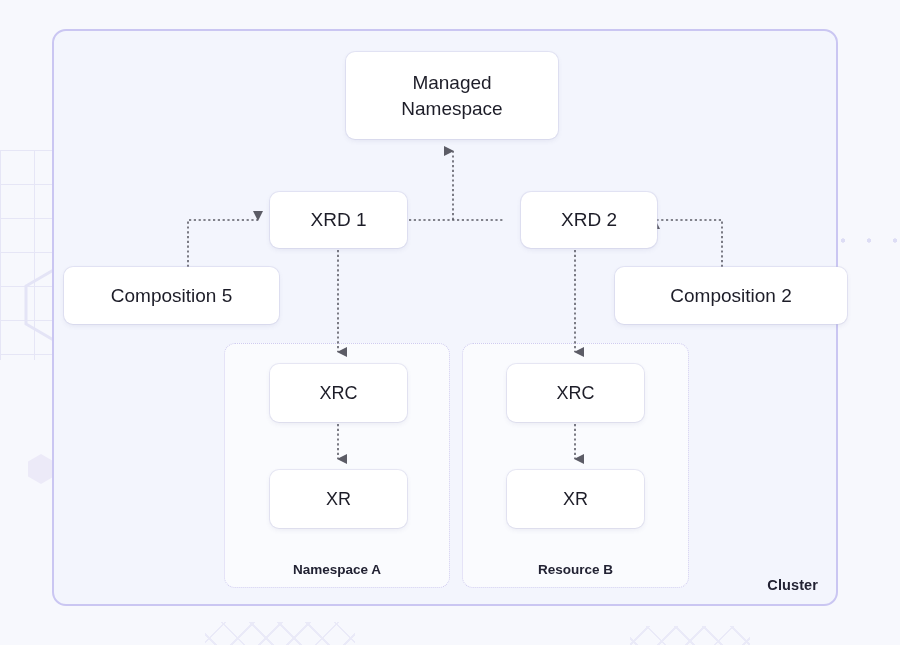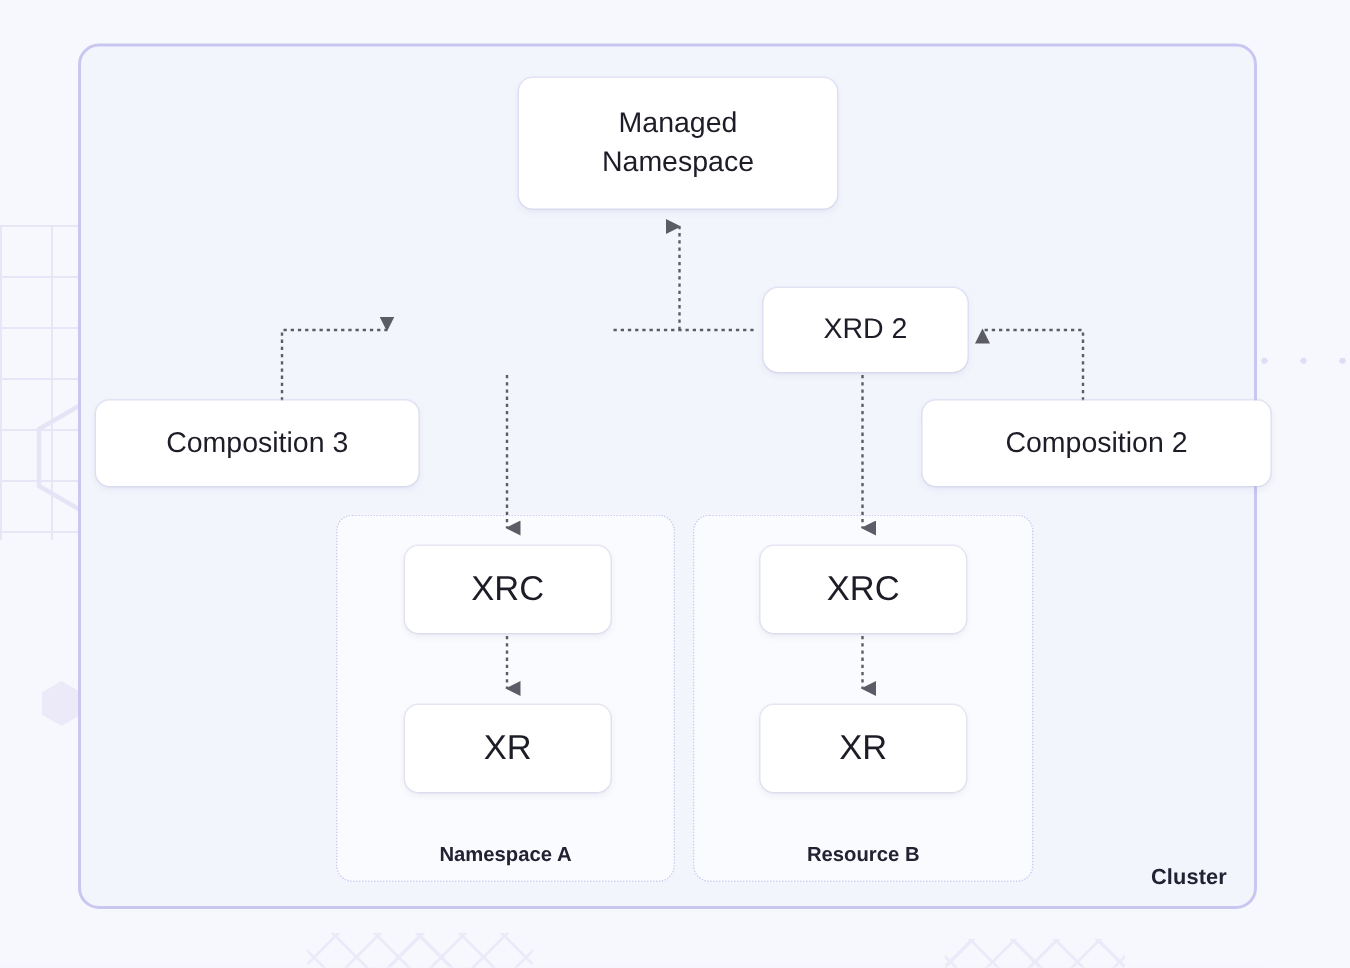--- a/index.html
+++ b/index.html
@@ -96,26 +96,26 @@
                 0 0 0 1px rgba(200,200,230,.35);
     display: flex;
     align-items: center;
     justify-content: center;
     text-align: center;
     color: #1d1d28;
     font-size: 19px;
     line-height: 1.35;
     font-weight: 400;
   }
-  .node.small { font-size: 23px; }
+  .node.small { font-size: 18px; }
 
   
   #node-managed    { left: 292px; top: 21px;  width: 212px; height: 87px; }
   #node-xrd1       { left: 216px; top: 161px; width: 137px; height: 56px; }
-  #node-xrd2       { left: 455px; top: 161px; width: 136px; height: 56px; border-radius: 10px; }
+  #node-xrd2       { left: 467px; top: 161px; width: 136px; height: 56px; border-radius: 10px; }
   #node-comp1      { left: 10px;  top: 236px; width: 215px; height: 57px; }
   #node-comp2      { left: 561px; top: 236px; width: 232px; height: 57px; }
   #node-xrc-a      { left: 216px; top: 333px; width: 137px; height: 58px; }
   #node-xr-a       { left: 216px; top: 439px; width: 137px; height: 58px; }
   #node-xrc-b      { left: 453px; top: 333px; width: 137px; height: 58px; }
   #node-xr-b       { left: 453px; top: 439px; width: 137px; height: 58px; }
 
   
   #edges {
     position: absolute;
@@ -191,27 +191,30 @@
     <path d="M521,393 L521,428" fill="none" stroke="#5c5c66" stroke-width="1.6" stroke-dasharray="2.2 2.6" marker-end="url(#ah-down)"></path>
   </svg>
 
   <div class="node" id="node-managed">
     <span>
       <span>Managed</span><br>
       <span>Namespace</span>
     </span>
   </div>
 
+  <div class="node" id="node-xrd1">
+    <span>XRD 1</span>
+  </div>
 
   <div class="node" id="node-xrd2">
     <span>XRD 2</span>
   </div>
 
   <div class="node" id="node-comp1">
-    <span>Composition 3</span>
+    <span>Composition 5</span>
   </div>
 
   <div class="node" id="node-comp2">
     <span>Composition 2</span>
   </div>
 
   <div class="node small" id="node-xrc-a">
     <span>XRC</span>
   </div>
 

